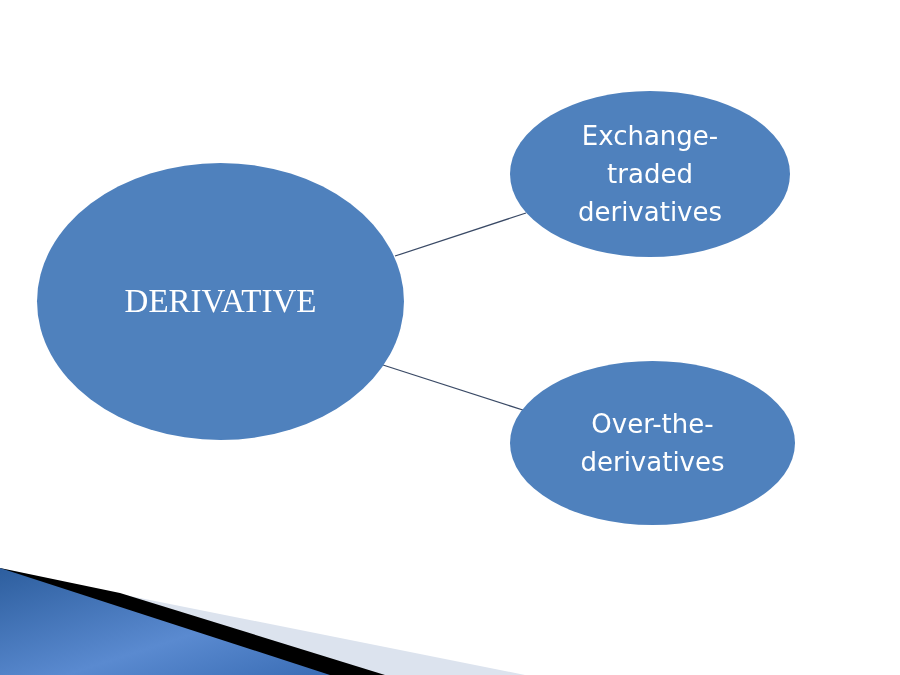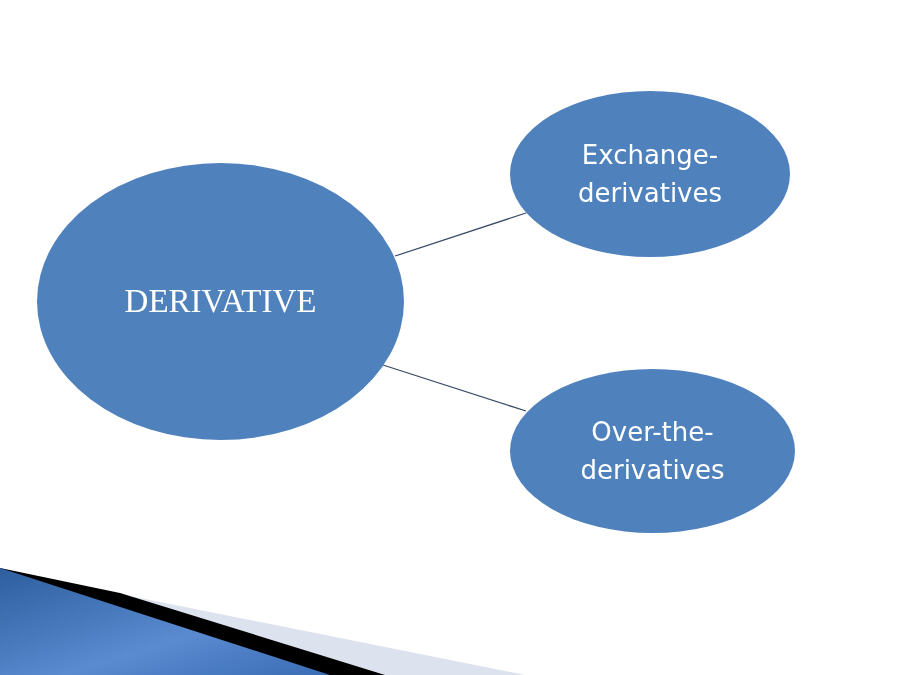--- a/index.html
+++ b/index.html
@@ -12,21 +12,21 @@
     color: #ffffff; text-align: right;
   }
   .main-node { left: 37px; top: 163px; width: 367px; height: 277px; }
   .main-node .t {
     font-family: "Liberation Serif", "DejaVu Serif", serif;
     font-size: 33px; line-height: 1; letter-spacing: 0px;
   }
   .main-node .t1 { }
   .sub-node { width: 280px; height: 166px; }
   .sub-top { left: 510px; top: 91px; }
-  .sub-bottom { left: 510px; top: 369px; width: 285px; height: 164px; }
+  .sub-bottom { left: 510px; top: 361px; width: 285px; height: 164px; }
   .sub-node .t {
     font-family: "DejaVu Sans", "Liberation Sans", sans-serif;
     font-size: 26px; line-height: 38px;
   }
 </style>
 </head>
 <body>
 
 <div class="slide">
 
@@ -47,20 +47,21 @@
     <line x1="395" y1="256" x2="526" y2="213" stroke="#3a4a66" stroke-width="1.3"></line>
     <line x1="383" y1="365" x2="526" y2="411" stroke="#3a4a66" stroke-width="1.3"></line>
   </svg>
 
   <div class="node main-node">
     <span class="t t1">DERIVATIVE</span>
   </div>
 
   <div class="node sub-node sub-top">
     <span class="t">Exchange-</span>
+    <span class="t">traded</span>
     <span class="t">derivatives</span>
   </div>
 
   <div class="node sub-node sub-bottom">
     <span class="t">Over-the-</span>
     <span class="t">derivatives</span>
   </div>
 
 </div>
 

